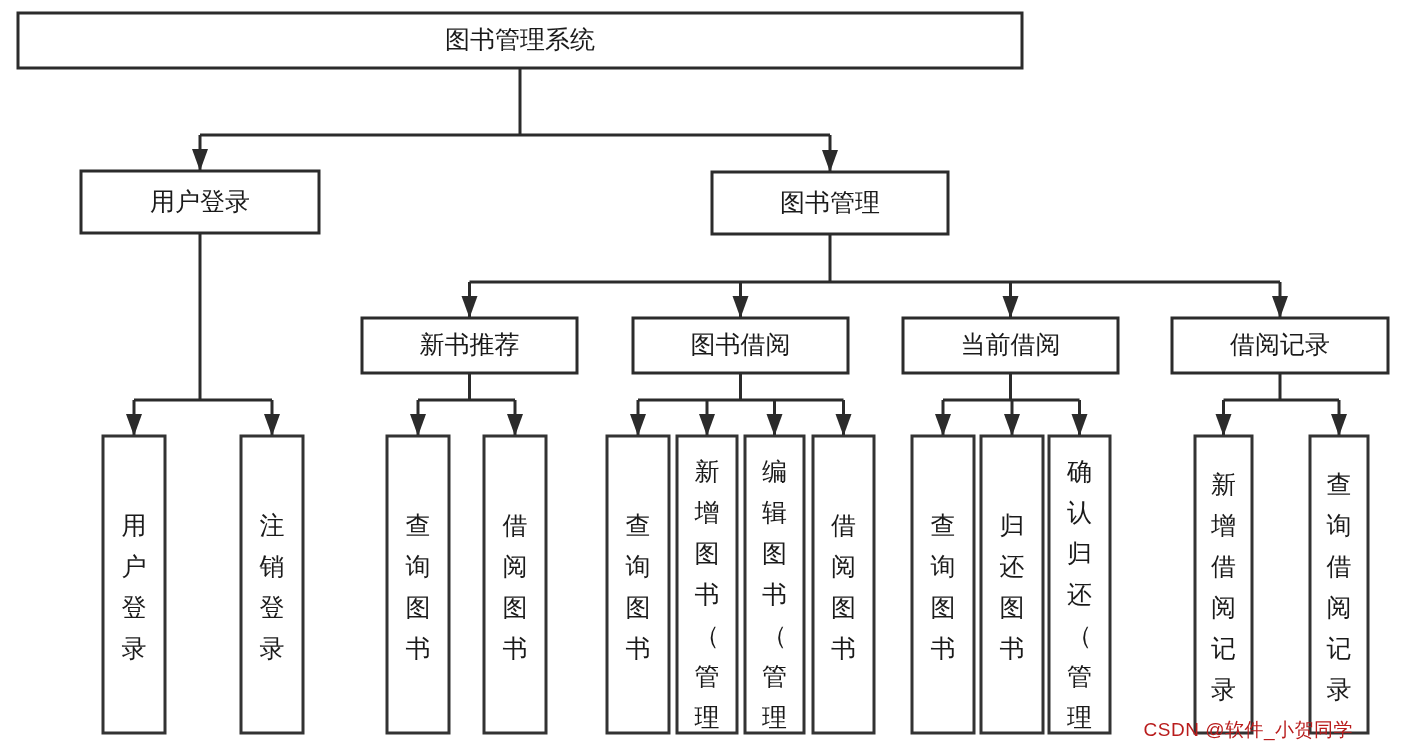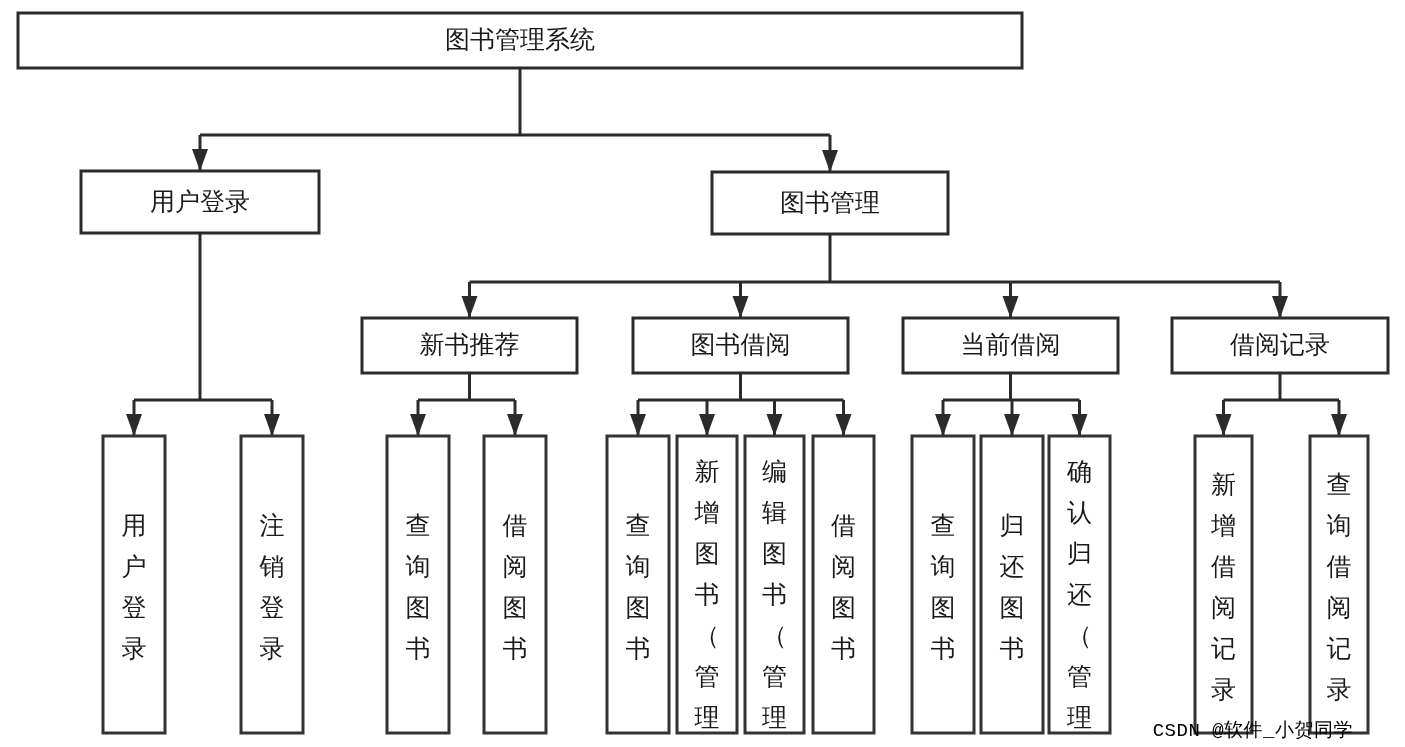--- a/index.html
+++ b/index.html
@@ -56,23 +56,23 @@
   .node-label-vertical {
     font-family: "Liberation Sans", "DejaVu Sans", sans-serif;
     fill: #1a1a1a;
     font-size: 25px;
     text-anchor: middle;
   }
   .watermark {
     position: absolute;
     right: 8px;
     bottom: 4px;
-    font-family: Liberation Mono, monospace;
+    font-family: Liberation Sans, sans-serif;
     font-size: 19px;
-    color: #000000;
+    color: #b91c1c;
     letter-spacing: 0.5px;
     user-select: none;
     white-space: nowrap;
   }
 </style>
 </head>
 <body>
 
 <div id="diagram-root">
   <svg id="flow-svg" viewBox="0 0 1405 747" xmlns="http://www.w3.org/2000/svg">

